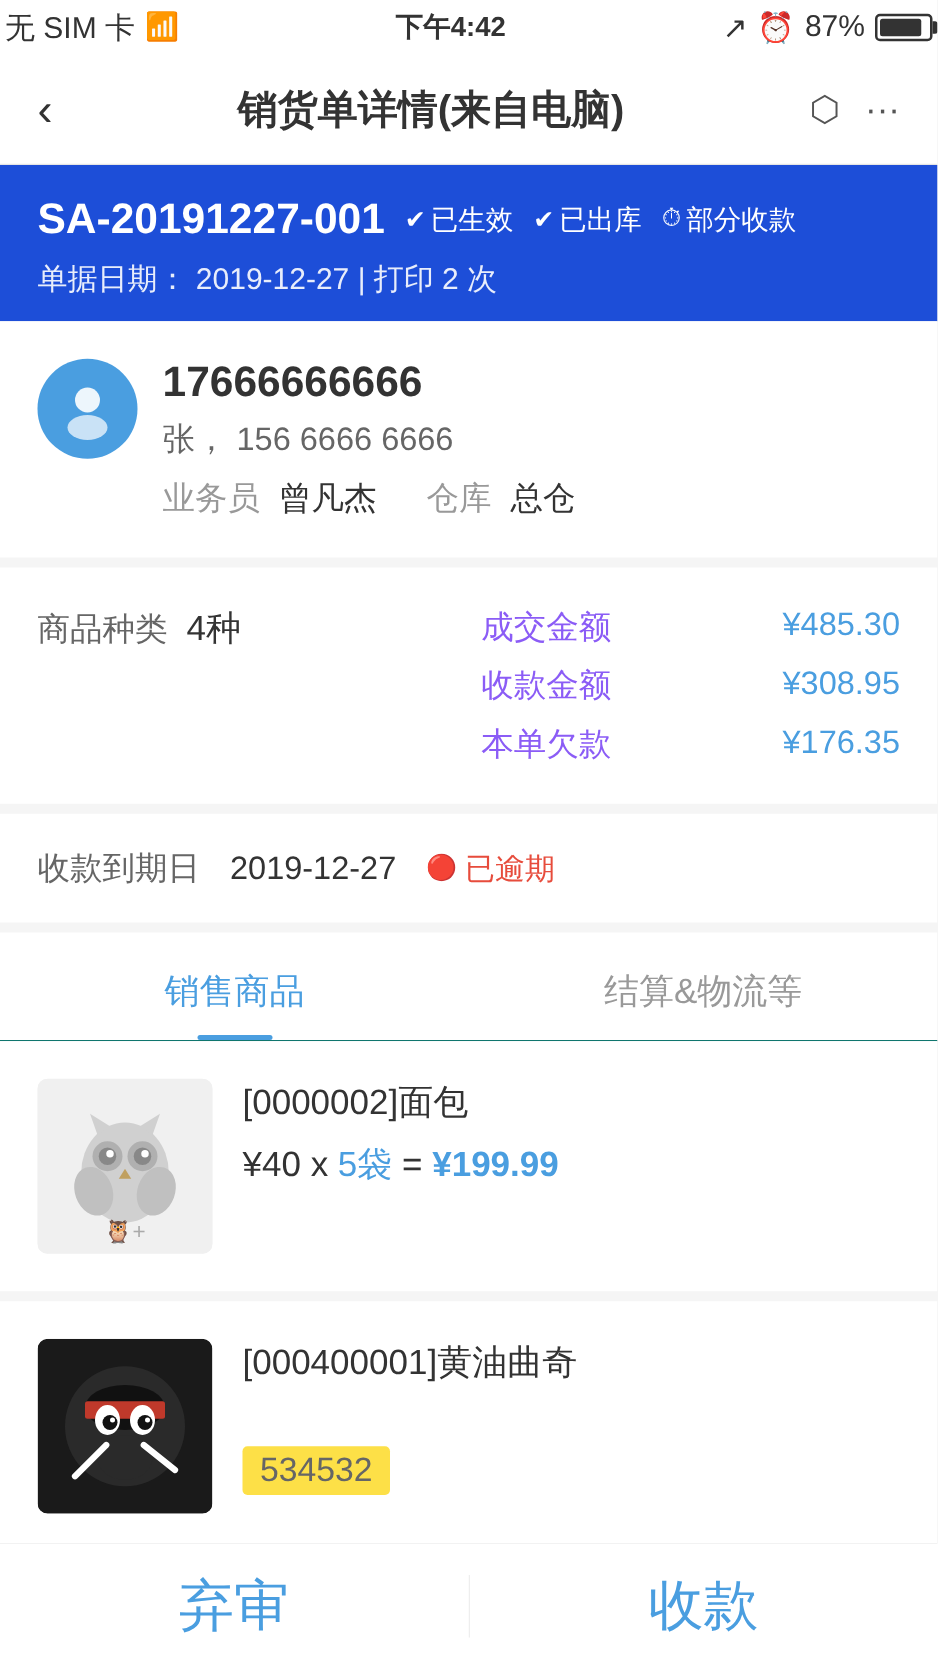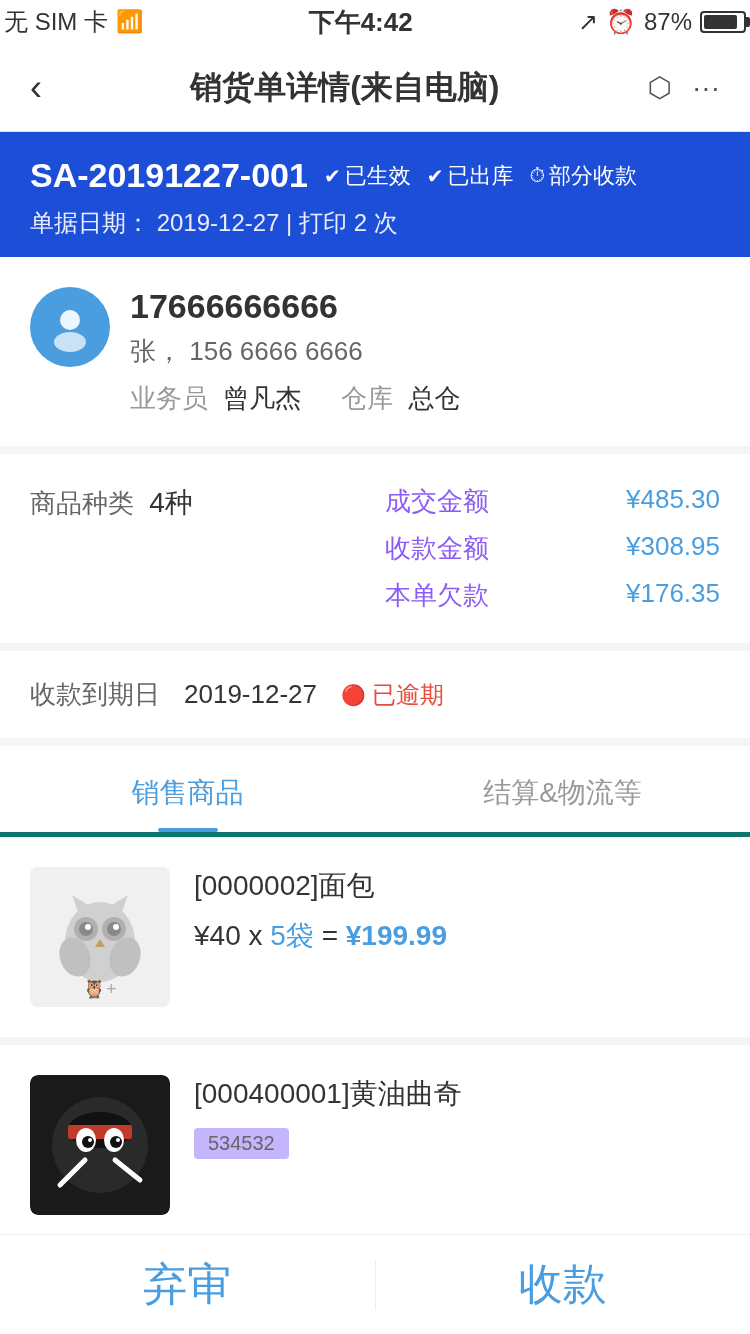--- a/index.html
+++ b/index.html
@@ -17,21 +17,21 @@
       height: 44px;
       background: #fff;
       display: flex;
       align-items: center;
       justify-content: space-between;
       padding: 0 4px;
       font-size: 24px;
       font-weight: 500;
     }
     .status-left { display: flex; align-items: center; gap: 8px; }
-    .status-center { font-size: 26px; font-weight: 600; }
+    .status-center { font-size: 22px; font-weight: 600; }
     .status-right { display: flex; align-items: center; gap: 8px; font-size: 24px; }
     .wifi-icon { font-size: 22px; }
     .battery-bar {
       width: 46px; height: 22px;
       border: 2px solid #333;
       border-radius: 4px;
       position: relative;
       display: inline-flex;
       align-items: center;
       padding: 2px;
@@ -143,21 +143,21 @@
       color: #e74c3c;
       font-size: 24px;
       display: flex; align-items: center; gap: 6px;
     }
     .overdue-dot { color: #e74c3c; font-size: 20px; }
 
     
     .tabs-section {
       background: #fff;
       display: flex;
-      border-bottom: 5px solid #0f766e;
+      border-bottom: 1px solid #0f766e;
     }
     .tab {
       flex: 1;
       text-align: center;
       padding: 28px 0 20px;
       font-size: 28px;
       cursor: pointer;
       position: relative;
       color: #999;
     }
@@ -193,26 +193,27 @@
       flex-shrink: 0;
       display: flex;
       align-items: center;
       justify-content: center;
       overflow: hidden;
     }
     .product-info { flex: 1; }
     .product-name { font-size: 28px; color: #333; font-weight: 500; margin-bottom: 12px; }
     .product-sku {
       display: inline-block;
-      background: #c4b5fd;
+      background: #fde047;
       color: #666;
-      font-size: 20px;
+      font-size: 27px;
       padding: 4px 14px;
       border-radius: 4px;
       margin-bottom: 12px;
+      margin-top: 36px;
     }
     .product-price-line { font-size: 28px; color: #333; }
     .product-price-line .qty { color: #4A9EE0; }
     .product-price-line .total { color: #4A9EE0; font-weight: 600; }
 
     
     .bottom-bar {
       position: fixed;
       bottom: 0;
       left: 0;

